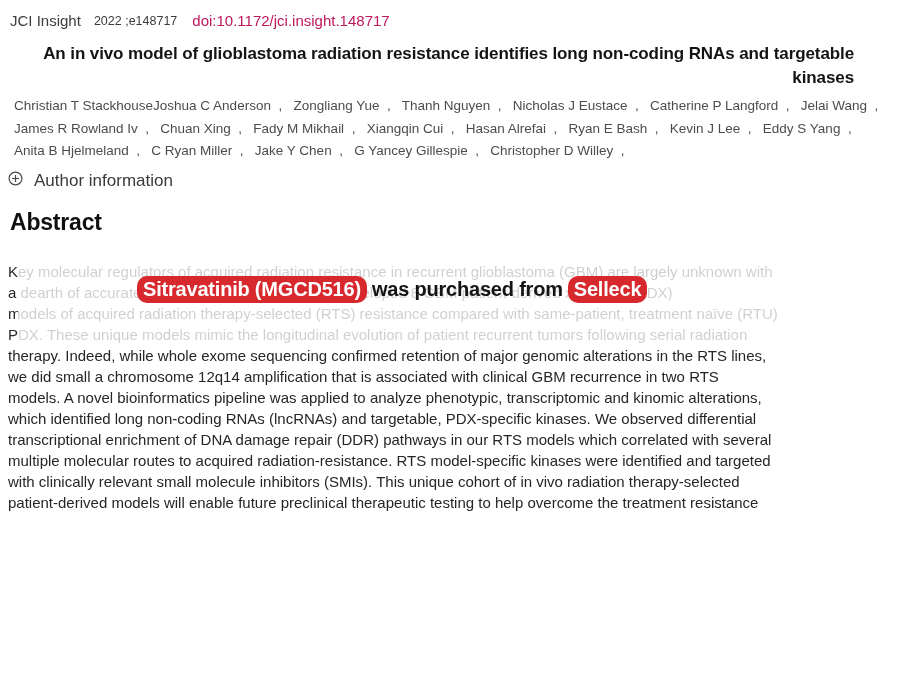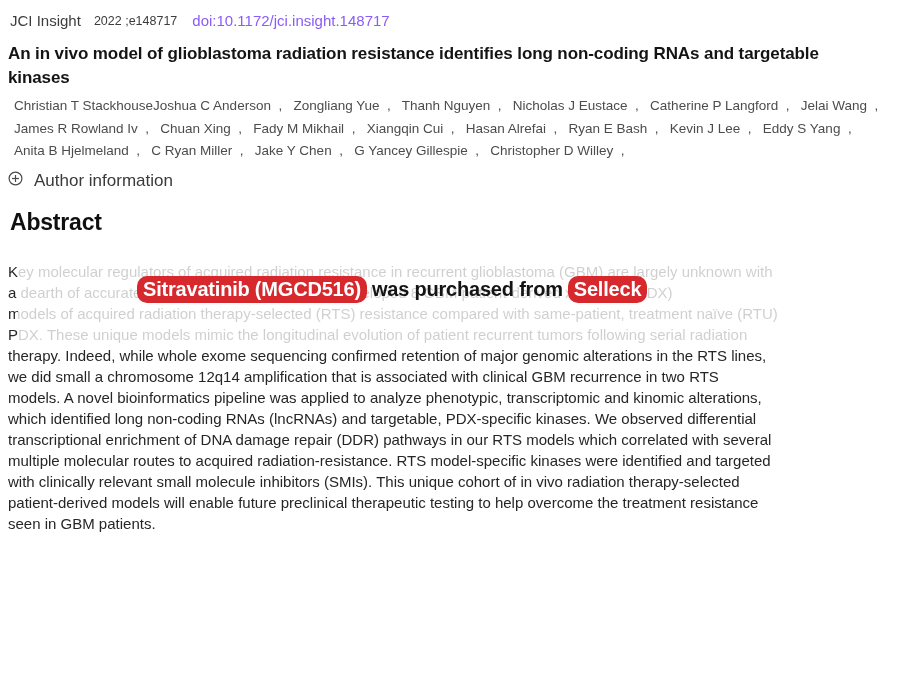--- a/index.html
+++ b/index.html
@@ -6,25 +6,26 @@
   .page {
     position:relative; width:900px; height:700px; background:#ffffff;
     font-family:"Liberation Sans", sans-serif; overflow:hidden;
   }
   .jheader {
     position:absolute; top:12px; left:10px;
     display:flex; align-items:center; color:#3c3c3c;
   }
   .journal-name { font-size:15px; }
   .citation { font-size:12.5px; margin-left:13px; }
-  .doi { font-size:15px; margin-left:15px; color:#8b5cf6; }
+  .doi { font-size:15px; margin-left:15px; color:#be185d; }
   .article-title {
     position:absolute; top:42px; left:8px; margin:0; max-width:846px;
     font-size:17px; font-weight:bold; line-height:24px; color:#141414;
     letter-spacing:-0.1px;
+    text-align:right;
   }
   .authors {
     position:absolute; top:95px; left:14px;
     font-size:13.5px; color:#4c4c4c; line-height:22.5px;
   }
   .author-line { white-space:pre; }
   .authorinfo {
     position:absolute; top:171px; left:8px;
     display:flex; gap:11px;
     font-size:17px; color:#3a3a3a; cursor:pointer;
@@ -90,21 +91,20 @@
     <div class="abstract-line">models of acquired radiation therapy-selected (RTS) resistance compared with same-patient, treatment naïve (RTU)</div>
     <div class="abstract-line">PDX. These unique models mimic the longitudinal evolution of patient recurrent tumors following serial radiation</div>
     <div class="abstract-line">therapy. Indeed, while whole exome sequencing confirmed retention of major genomic alterations in the RTS lines,</div>
     <div class="abstract-line">we did small a chromosome 12q14 amplification that is associated with clinical GBM recurrence in two RTS</div>
     <div class="abstract-line">models. A novel bioinformatics pipeline was applied to analyze phenotypic, transcriptomic and kinomic alterations,</div>
     <div class="abstract-line">which identified long non-coding RNAs (lncRNAs) and targetable, PDX-specific kinases. We observed differential</div>
     <div class="abstract-line">transcriptional enrichment of DNA damage repair (DDR) pathways in our RTS models which correlated with several</div>
     <div class="abstract-line">multiple molecular routes to acquired radiation-resistance. RTS model-specific kinases were identified and targeted</div>
     <div class="abstract-line">with clinically relevant small molecule inhibitors (SMIs). This unique cohort of in vivo radiation therapy-selected</div>
     <div class="abstract-line">patient-derived models will enable future preclinical therapeutic testing to help overcome the treatment resistance</div>
-    <div class="abstract-line">seen in GBM patients.</div>
   </div>
 
   <div class="fade-overlay"></div>
 
   <div class="banner">
     <span class="hl">Sitravatinib (MGCD516)</span>
     <span class="mid">was purchased from</span>
     <span class="hl">Selleck</span>
   </div>
 

